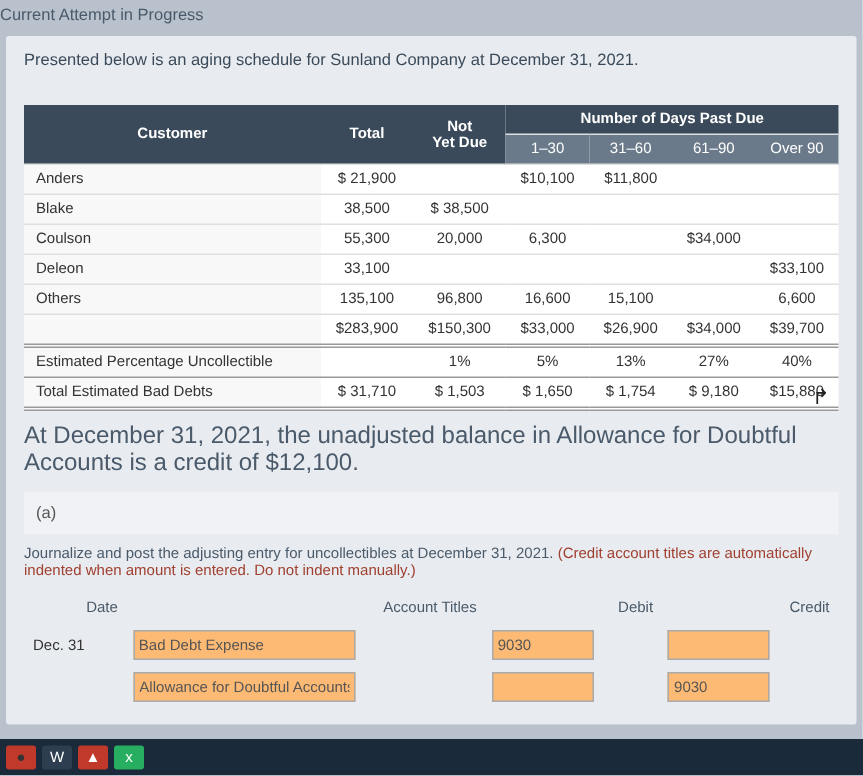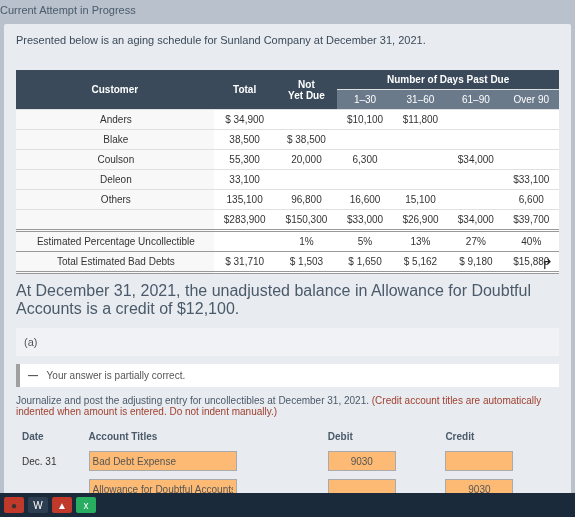--- a/index.html
+++ b/index.html
@@ -3,35 +3,35 @@
 <meta charset="utf-8">
 <style>
 body{margin:0;padding:0;font-family:Arial,Helvetica,sans-serif;background:#b8c1cc;width:575px;height:517px;overflow:hidden;font-size:11px;color:#333}
 .attempt{font-size:11px;color:#4a5a6a;font-weight:normal;padding:4px 0}
 .main{background:#e8ebef;margin:4px;padding:10px 12px;border-radius:2px}
 .intro{font-size:11px;color:#3a4a5a;margin-bottom:24px}
 .tbl{background:#fff;border-collapse:collapse;width:100%;font-size:10px}
 .tbl td,.tbl th{padding:4px 6px;text-align:center;border-bottom:1px solid #e0e0e0}
 .tbl .hdr{background:#3a4a5a;color:#fff;font-weight:bold;font-size:10px}
 .tbl .sub{background:#6a7a8a;color:#fff;font-size:10px}
-.tbl .rowlbl{text-align:center;padding-left:8px;background:#f8f8f8}
+.tbl .rowlbl{text-align:left;padding-left:8px;background:#f8f8f8}
 .tbl .totrow td{border-top:1px solid #999;border-bottom:3px double #999}
 .tbl .estrow td{border-bottom:1px solid #999}
 .note{font-size:16px;color:#4a5a6a;margin:8px 0}
 .part{background:#f0f2f5;padding:8px;margin-top:10px;font-size:11px;color:#555}
 .feedback{background:#fff;border-left:4px solid #a0a0a0;padding:6px 8px;margin:8px 0;font-size:10px;color:#555}
 .feedback .dash{font-weight:bold;margin-right:6px}
 .instr{font-size:10px;color:#4a5a6a;margin:8px 0}
 .instr .red{color:#a04030}
 .jtable{width:100%;font-size:10px}
-.jtable th{background:#e8ebef;color:#4a5a6a;font-weight:bold;text-align:left;padding:4px}
+.jtable th{background:#e8ebef;color:#4a5a6a;font-weight:normal;text-align:right;padding:4px}
 .jtable td{padding:3px 4px}
 .inp{border:1px solid #aaa;background:#fdba74;height:16px;font-size:10px;padding:1px 3px;color:#555}
 .inp.acct{width:140px}
-.inp.amt{width:60px;text-align:center}
+.inp.amt{width:60px;text-align:left}
 .cursor{position:absolute;font-size:14px;color:#222}
 .taskbar{position:fixed;bottom:0;left:0;right:0;height:24px;background:#1a2a3a;display:flex;align-items:center;padding:0 4px;gap:4px}
 .ticon{width:20px;height:16px;border-radius:2px;display:flex;align-items:center;justify-content:center;font-size:10px}
 </style>
 </head>
 <body>
 
 <div class="attempt">Current Attempt in Progress</div>
 
 <div class="main">
@@ -49,21 +49,21 @@
     <tr class="sub">
       <td>1–30</td>
       <td>31–60</td>
       <td>61–90</td>
       <td>Over 90</td>
     </tr>
     </tbody>
       <tbody id="rows">
         <tr>
           <td class="rowlbl">Anders</td>
-          <td>$ 34,900</td>
+          <td>$ 21,900</td>
           <td></td>
           <td>$10,100</td>
           <td>$11,800</td>
           <td></td>
           <td></td>
         </tr>
         <tr>
           <td class="rowlbl">Blake</td>
           <td>38,500</td>
           <td>$ 38,500</td>
@@ -117,39 +117,35 @@
           <td>5%</td>
           <td>13%</td>
           <td>27%</td>
           <td>40%</td>
         </tr>
     <tr class="totrow" id="badrow">
           <td class="rowlbl">Total Estimated Bad Debts</td>
           <td>$ 31,710</td>
           <td>$ 1,503</td>
           <td>$ 1,650</td>
-          <td>$ 5,162</td>
+          <td>$ 1,754</td>
           <td>$ 9,180</td>
           <td>$15,880</td>
         </tr>
   </tbody>
     </table>
 
   <div style="position:relative">
     <span class="cursor" style="position:absolute;right:6px;top:-18px">↱</span>
   </div>
 
   <div class="note">At December 31, 2021, the unadjusted balance in Allowance for Doubtful Accounts is a credit of $12,100.</div>
 
   <div class="part">(a)</div>
 
-  <div class="feedback">
-    <span class="dash">—</span>
-    <span>Your answer is partially correct.</span>
-  </div>
 
   <div class="instr">
     <span>Journalize and post the adjusting entry for uncollectibles at December 31, 2021. </span>
     <span class="red">(Credit account titles are automatically indented when amount is entered. Do not indent manually.)</span>
   </div>
 
   <table class="jtable">
     <tbody>
         <tr>
       <th>Date</th>

